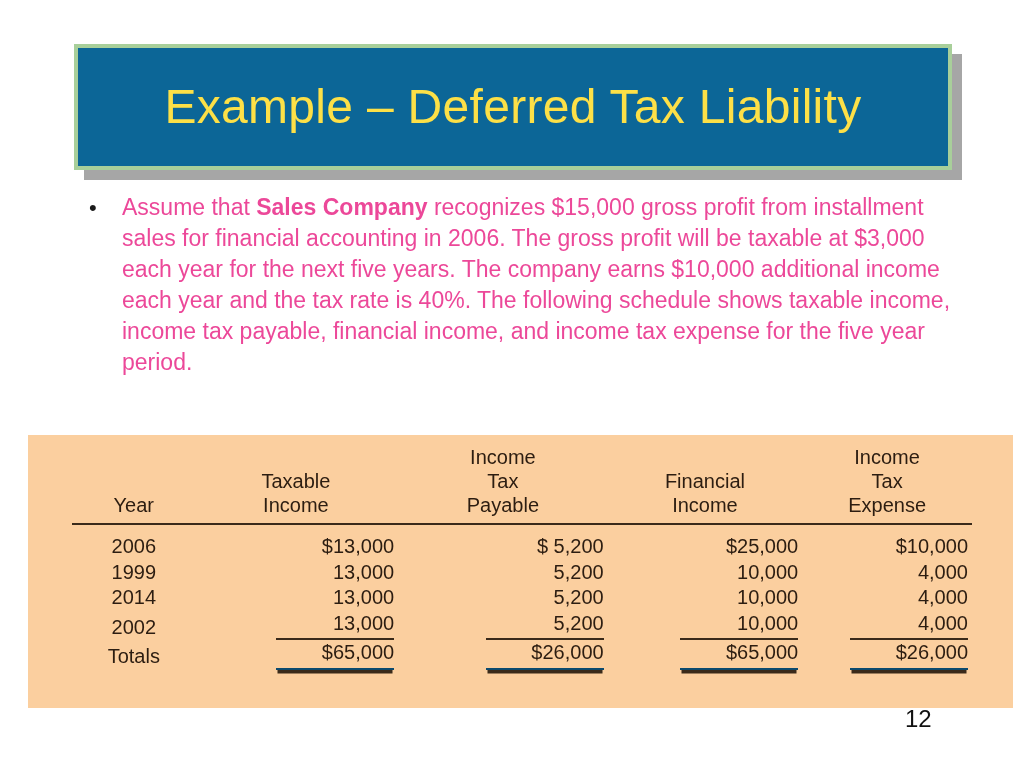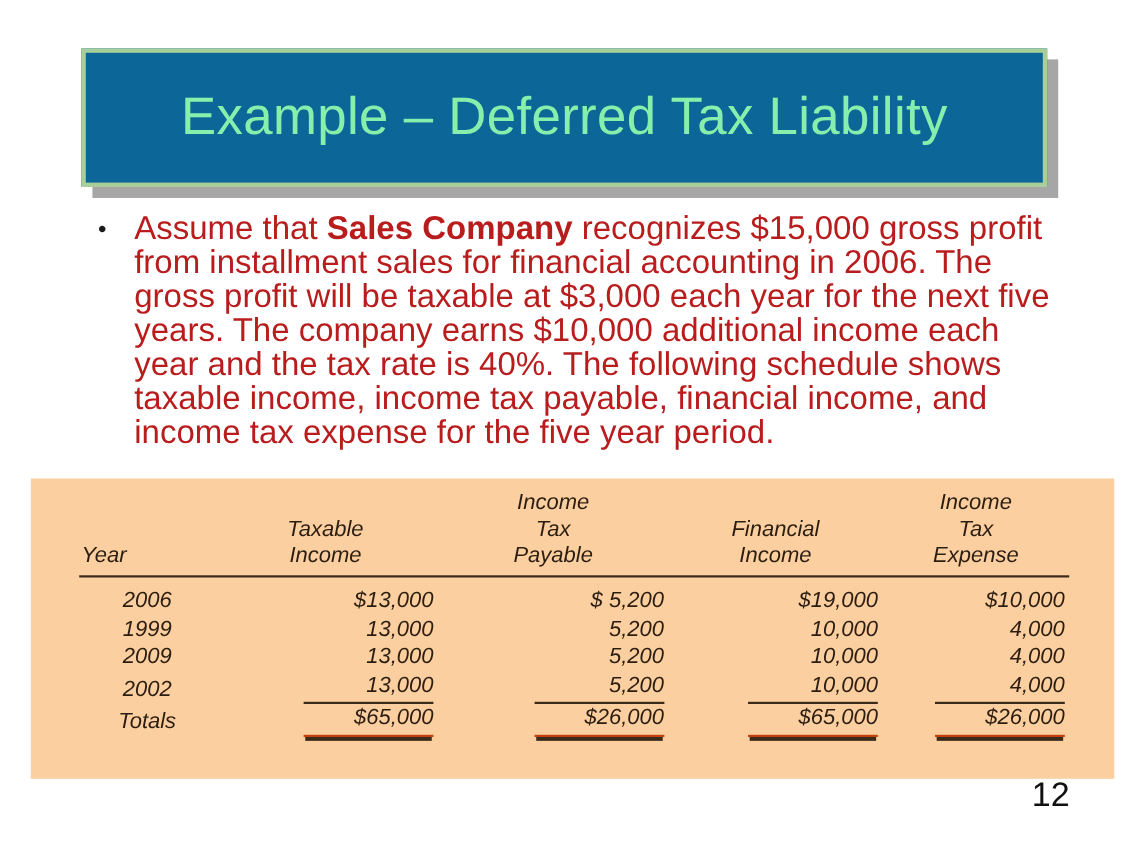--- a/index.html
+++ b/index.html
@@ -38,21 +38,21 @@
     width: 878px;
     height: 126px;
     background: #0c6697;
     border: 4px solid #a8cf9a;
     box-sizing: border-box;
     display: flex;
     align-items: center;
     justify-content: center;
   }
   #slide-title-text {
-    color: #86efac;
+    color: #fde047;
     font-size: 48px;
     font-weight: normal;
     letter-spacing: 0.3px;
     line-height: 1.1;
     white-space: nowrap;
   }
 
   
   #body-block {
     position: absolute;
@@ -69,23 +69,23 @@
     flex: 0 0 36px;
     font-size: 22px;
     line-height: 31px;
     color: #1a1a1a;
     text-align: left;
     padding-left: 3px;
     box-sizing: border-box;
   }
   .bullet-text {
     flex: 1 1 auto;
-    font-size: 30px;
+    font-size: 23px;
     line-height: 31px;
-    color: #b91c1c;
+    color: #ec4899;
   }
   .bullet-text b {
     font-weight: bold;
   }
 
   
   #schedule-panel {
     position: absolute;
     left: 28px;
     top: 435px;
@@ -100,29 +100,28 @@
     width: 900px;
     border-collapse: collapse;
     font-size: 20px;
     color: #2c1d11;
   }
   #schedule-table th,
   #schedule-table td {
     padding: 0;
     font-weight: normal;
     vertical-align: bottom;
-    font-style: italic;
   }
   #schedule-table thead th {
     line-height: 24px;
     padding-bottom: 2px;
     white-space: pre-line;
   }
   #schedule-table thead th.col-year {
-    text-align: left;
+    text-align: center;
     width: 120px;
     padding-left: 2px;
   }
   #schedule-table thead th.col-num {
     text-align: center;
   }
   #schedule-table thead th.c1 { width: 205px; }
   #schedule-table thead th.c2 { width: 210px; }
   #schedule-table thead th.c3 { width: 195px; }
   #schedule-table thead th.c4 { width: 170px; }
@@ -155,35 +154,35 @@
   tr.ruled-row td.num-cell .cellbox {
     display: inline-block;
     border-bottom: 2px solid #3a2a1a;
     padding-bottom: 2px;
     min-width: 118px;
     text-align: right;
   }
   
   tr.totals-row td.num-cell .cellbox {
     display: inline-block;
-    border-bottom: 2px solid #c2410c;
+    border-bottom: 2px solid #0c4a6e;
     box-shadow: 0 5px 0 -1.5px #3a2a1a;
     padding-bottom: 2px;
     min-width: 118px;
     text-align: right;
   }
   tr.totals-row td.year-cell { padding-top: 4px; }
   tr.totals-row td { padding-top: 4px; }
 
   
   #page-number {
     position: absolute;
-    left: 938px;
+    left: 905px;
     top: 705px;
-    font-size: 31px;
+    font-size: 24px;
     color: #111111;
   }
 </style>
 </head>
 <body>
 
 <div id="slide-title-wrap">
   <div id="slide-title-shadow"></div>
   <div id="slide-title-box">
     <div id="slide-title-text">Example – Deferred Tax Liability</div>
@@ -221,35 +220,35 @@
       <tr class="spacer-row">
           <td colspan="5"></td>
         </tr>
     </thead>
     <tbody>
 
       <tr>
         <td class="year-cell">2006</td>
         <td class="num-cell">$13,000</td>
         <td class="num-cell">$ 5,200</td>
-        <td class="num-cell">$19,000</td>
+        <td class="num-cell">$25,000</td>
         <td class="num-cell">$10,000</td>
       </tr>
 
 
       <tr>
         <td class="year-cell">1999</td>
         <td class="num-cell">13,000</td>
         <td class="num-cell">5,200</td>
         <td class="num-cell">10,000</td>
         <td class="num-cell">4,000</td>
       </tr>
 
       <tr>
-        <td class="year-cell">2009</td>
+        <td class="year-cell">2014</td>
         <td class="num-cell">13,000</td>
         <td class="num-cell">5,200</td>
         <td class="num-cell">10,000</td>
         <td class="num-cell">4,000</td>
       </tr>
 
       <tr class="ruled-row">
         <td class="year-cell">2002</td>
         <td class="num-cell"><span class="cellbox">13,000</span></td>
         <td class="num-cell"><span class="cellbox">5,200</span></td>

